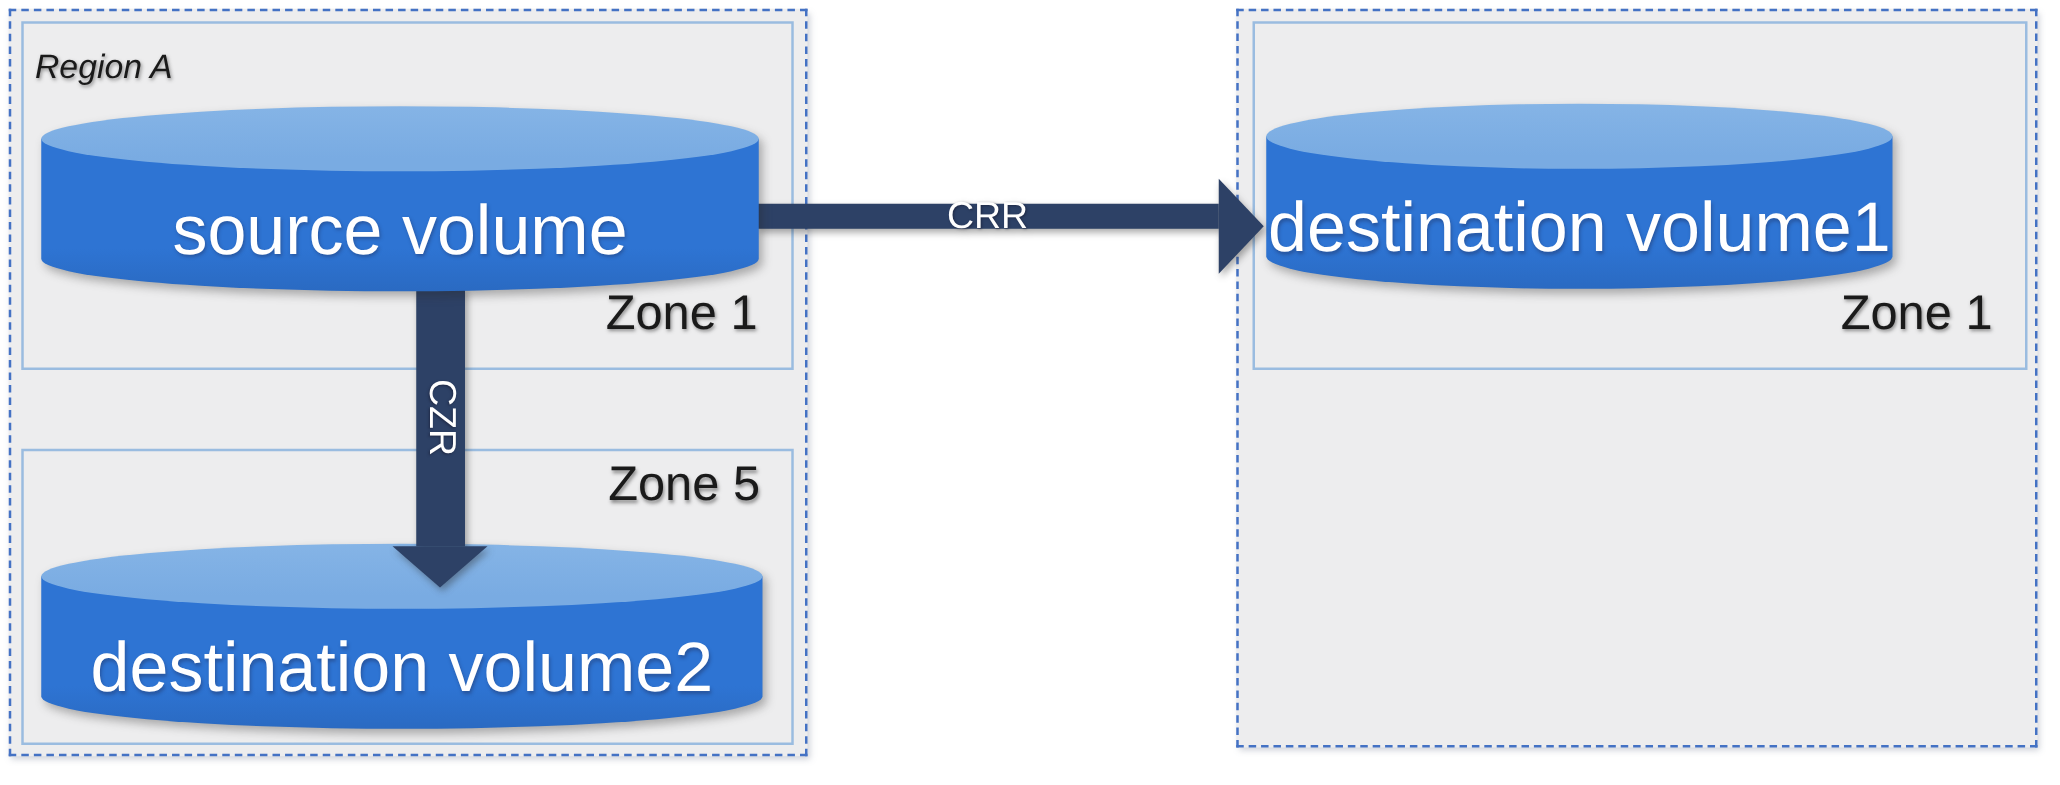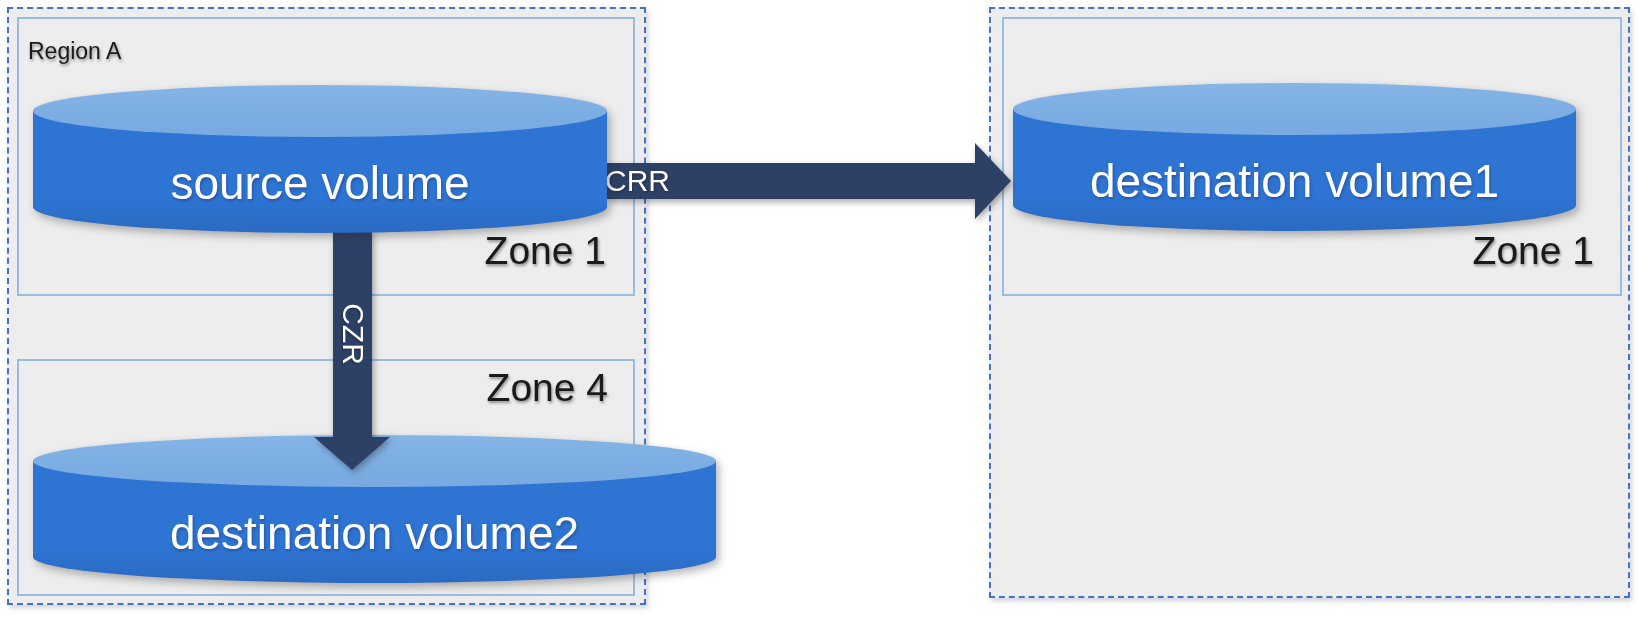--- a/index.html
+++ b/index.html
@@ -31,25 +31,26 @@
   }
   #region-a { left: 7px;   top: 7px; width: 639px; height: 598px; }
   #region-b { left: 989px; top: 7px; width: 641px; height: 591px; }
   #zone-a1 { left: 8px;  top: 8px;   width: 618px; height: 279px; }
   #zone-a2 { left: 8px;  top: 350px; width: 618px; height: 237px; }
   #zone-b1 { left: 11px; top: 8px;   width: 620px; height: 279px; }
 
   
   .region-label {
     position: absolute;
-    font-size: 23px;
+    font-size: 27px;
     color: var(--label-text);
     text-shadow: 1px 2px 3px rgba(60,60,60,0.55);
     white-space: nowrap;
     z-index: 5;
+    font-style: italic;
   }
   #region-a-label { left: 28px;  top: 38px; }
   #region-b-label { left: 1011px; top: 36px; }
 
   .zone-label {
     position: absolute;
     font-size: 39px;
     color: var(--label-text);
     text-shadow: 1px 2px 3px rgba(60,60,60,0.55);
     white-space: nowrap;
@@ -81,44 +82,45 @@
     border-radius: 0 0 50% 50% / 0 0 26px 26px;
     z-index: 1;
   }
   .cyl-label {
     position: absolute;
     left: 0; top: 52px; bottom: 4px;
     width: 100%;
     display: flex;
     align-items: center;
     justify-content: center;
-    font-size: 46px;
+    font-size: 56px;
     color: var(--volume-text);
     text-shadow: 1px 2px 3px rgba(30,30,60,0.35);
     z-index: 3;
     white-space: nowrap;
   }
   #source-volume       { left: 33px;   top: 85px;  width: 574px; height: 148px; z-index: 40; }
-  #destination-volume2 { left: 33px;   top: 435px; width: 683px; height: 148px; z-index: 20; }
-  #destination-volume1 { left: 1013px; top: 83px;  width: 563px; height: 148px; z-index: 20; }
+  #destination-volume2 { left: 33px;   top: 435px; width: 577px; height: 148px; z-index: 20; }
+  #destination-volume1 { left: 1013px; top: 83px;  width: 501px; height: 148px; z-index: 20; }
 
   
   .arrow {
     position: absolute;
     z-index: 30;
     filter: drop-shadow(2px 3px 3px rgba(40,40,40,0.4));
   }
   #crr-arrow { left: 605px; top: 143px; width: 407px; height: 76px; }
   .crr-shaft {
     position: absolute;
     left: 0; top: 20px;
-    width: 370px; height: 36px;
+    width: 370px; height: 20px;
     background: var(--arrow);
     display: flex;
     align-items: center;
+    justify-content: center;
   }
   .crr-head {
     position: absolute;
     left: 370px; top: 0;
     width: 0; height: 0;
     border-top: 38px solid transparent;
     border-bottom: 38px solid transparent;
     border-left: 36px solid var(--arrow);
   }
   #czr-arrow { left: 314px; top: 230px; width: 77px; height: 240px; }
@@ -151,21 +153,21 @@
 <body>
 
 <div class="canvas">
 
   <div class="region" id="region-a">
     <div class="zone" id="zone-a1"></div>
     <div class="zone" id="zone-a2"></div>
   </div>
   <div class="region-label" id="region-a-label">Region A</div>
   <div class="zone-label" id="zone-a1-label">Zone 1</div>
-  <div class="zone-label" id="zone-a2-label">Zone 4</div>
+  <div class="zone-label" id="zone-a2-label">Zone 5</div>
 
   <div class="region" id="region-b">
     <div class="zone" id="zone-b1"></div>
   </div>
   <div class="zone-label" id="zone-b1-label">Zone 1</div>
 
   <div class="cylinder" id="destination-volume1">
     <div class="cyl-top"></div>
     <div class="cyl-body"></div>
     <div class="cyl-label">destination volume1</div>

